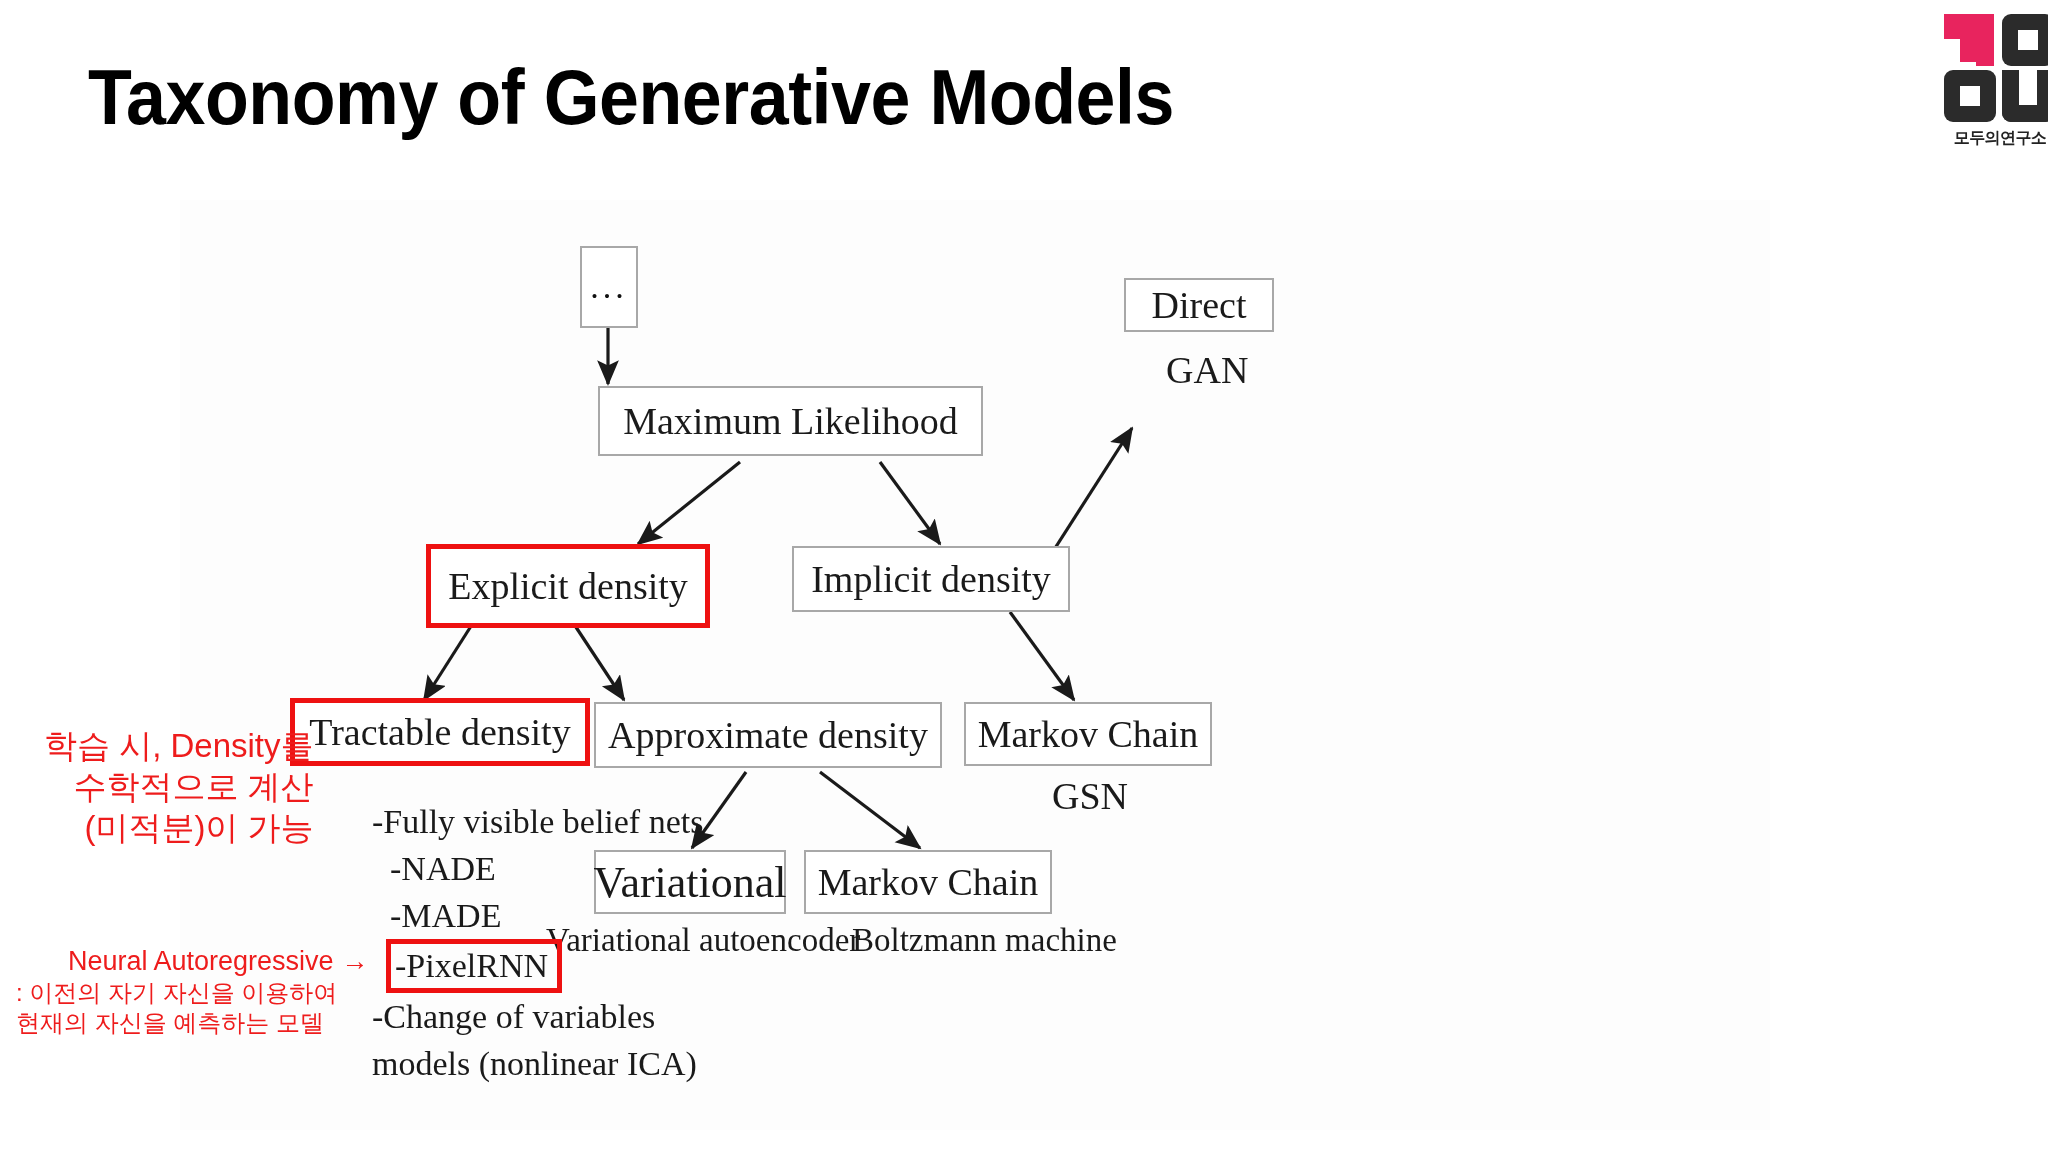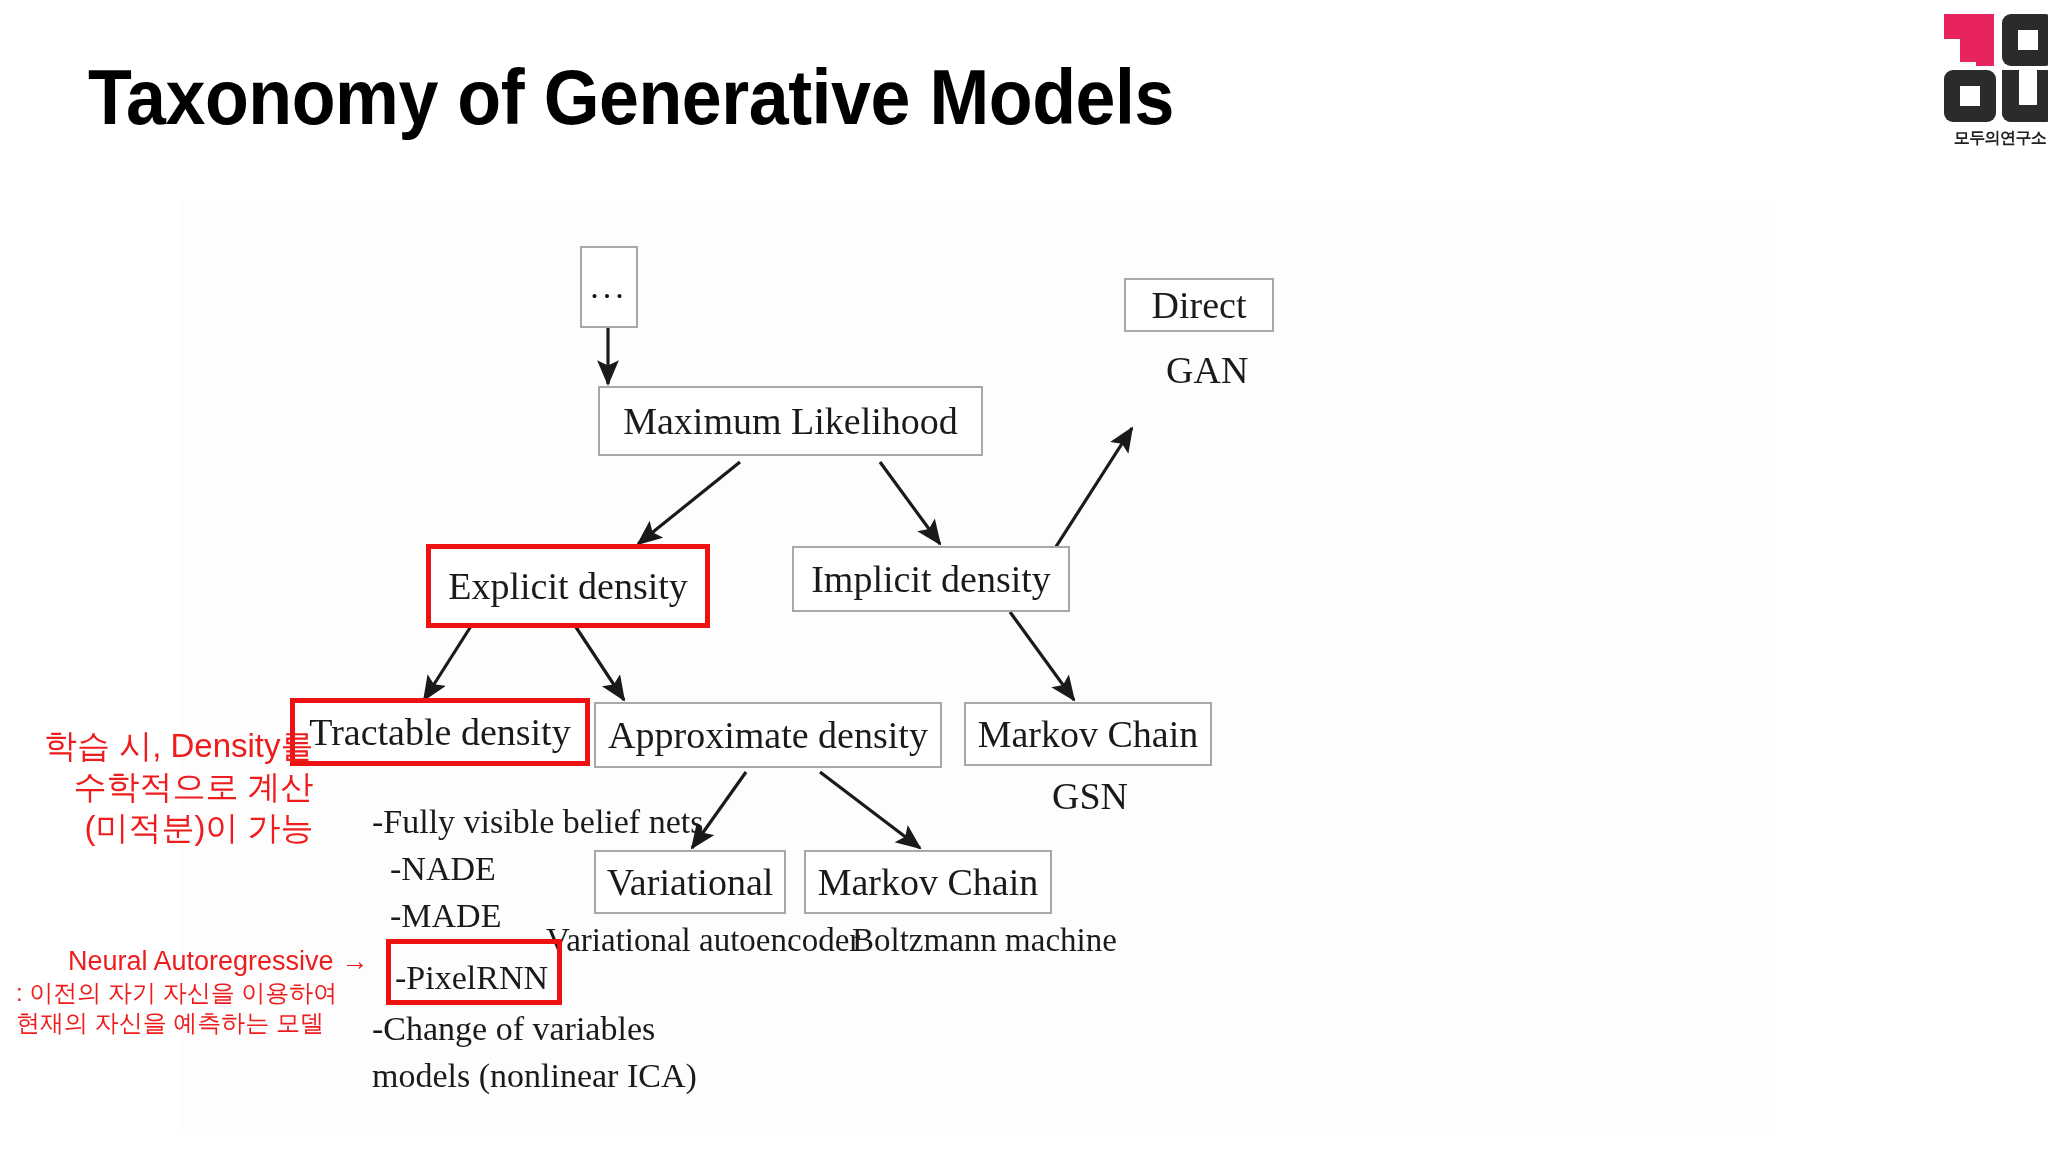--- a/index.html
+++ b/index.html
@@ -118,21 +118,21 @@
     font-size: 34px;
     color: #1a1a1a;
     line-height: 47px;
     white-space: nowrap;
   }
   #tractable-list .li { display: block; }
   #tractable-list .indent { padding-left: 18px; }
   #tractable-list .boxed {
     display: inline-block;
     border: 5px solid #ee1111;
-    padding: 12px 9px 0 4px;
+    padding: 0 9px 0 4px;
     margin-left: -4px;
     line-height: 44px;
   }
 
   
   .anno {
     position: absolute;
     color: #ee1c1c;
     font-family: "Liberation Sans", sans-serif;
     white-space: pre-line;
@@ -248,21 +248,21 @@
 
   <div class="node" style="left:414px; top:502px; width:348px; height:66px; font-size:38px;">
     <span>Approximate density</span>
   </div>
 
   <div class="node" style="left:784px; top:502px; width:248px; height:64px; font-size:38px;">
     <span>Markov Chain</span>
   </div>
   <div class="plain" style="left:872px; top:574px; font-size:38px;">GSN</div>
 
-  <div class="node" style="left:414px; top:650px; width:192px; height:64px; font-size:38px;">
+  <div class="node" style="left:414px; top:650px; width:192px; height:64px; font-size:44px;">
     <span>Variational</span>
   </div>
 
   <div class="node" style="left:624px; top:650px; width:248px; height:64px; font-size:38px;">
     <span>Markov Chain</span>
   </div>
 
   <div class="plain" style="left:366px; top:722px; font-size:33px;">Variational autoencoder</div>
   <div class="plain" style="left:672px; top:722px; font-size:33px;">Boltzmann machine</div>
 

